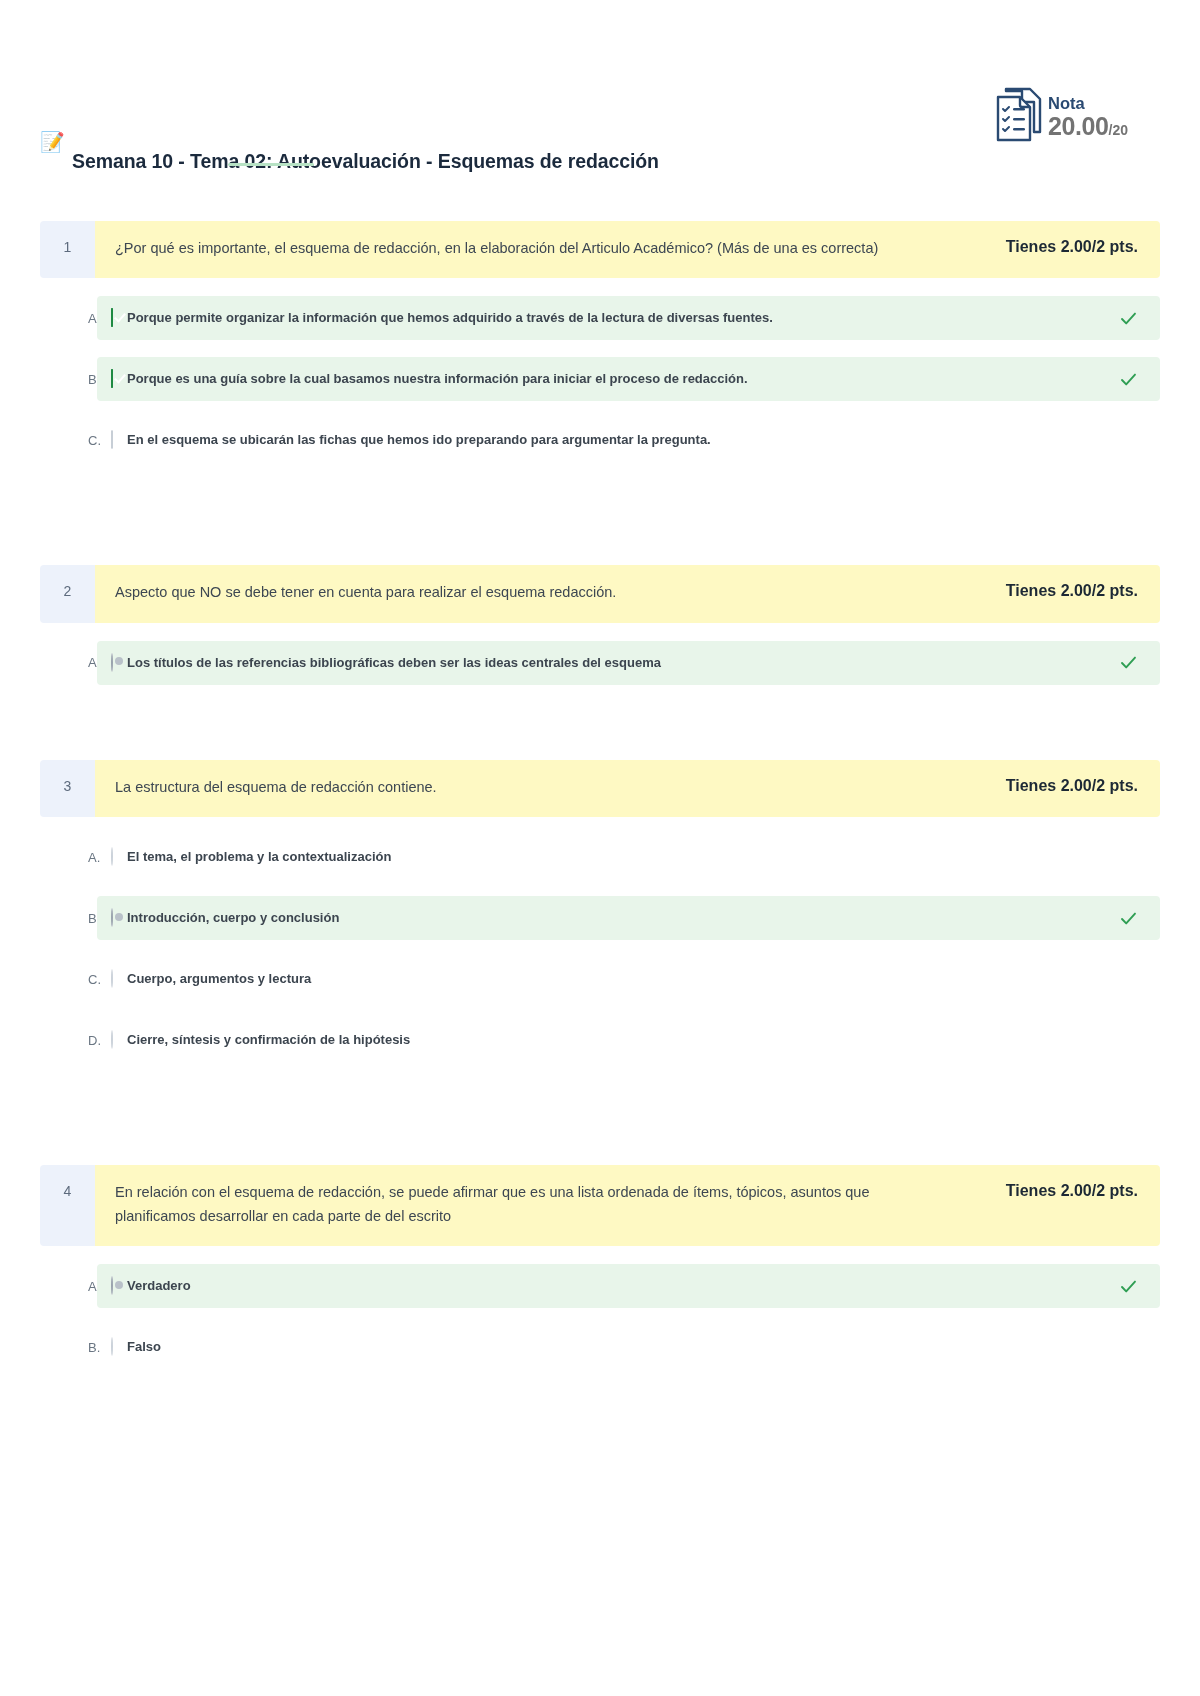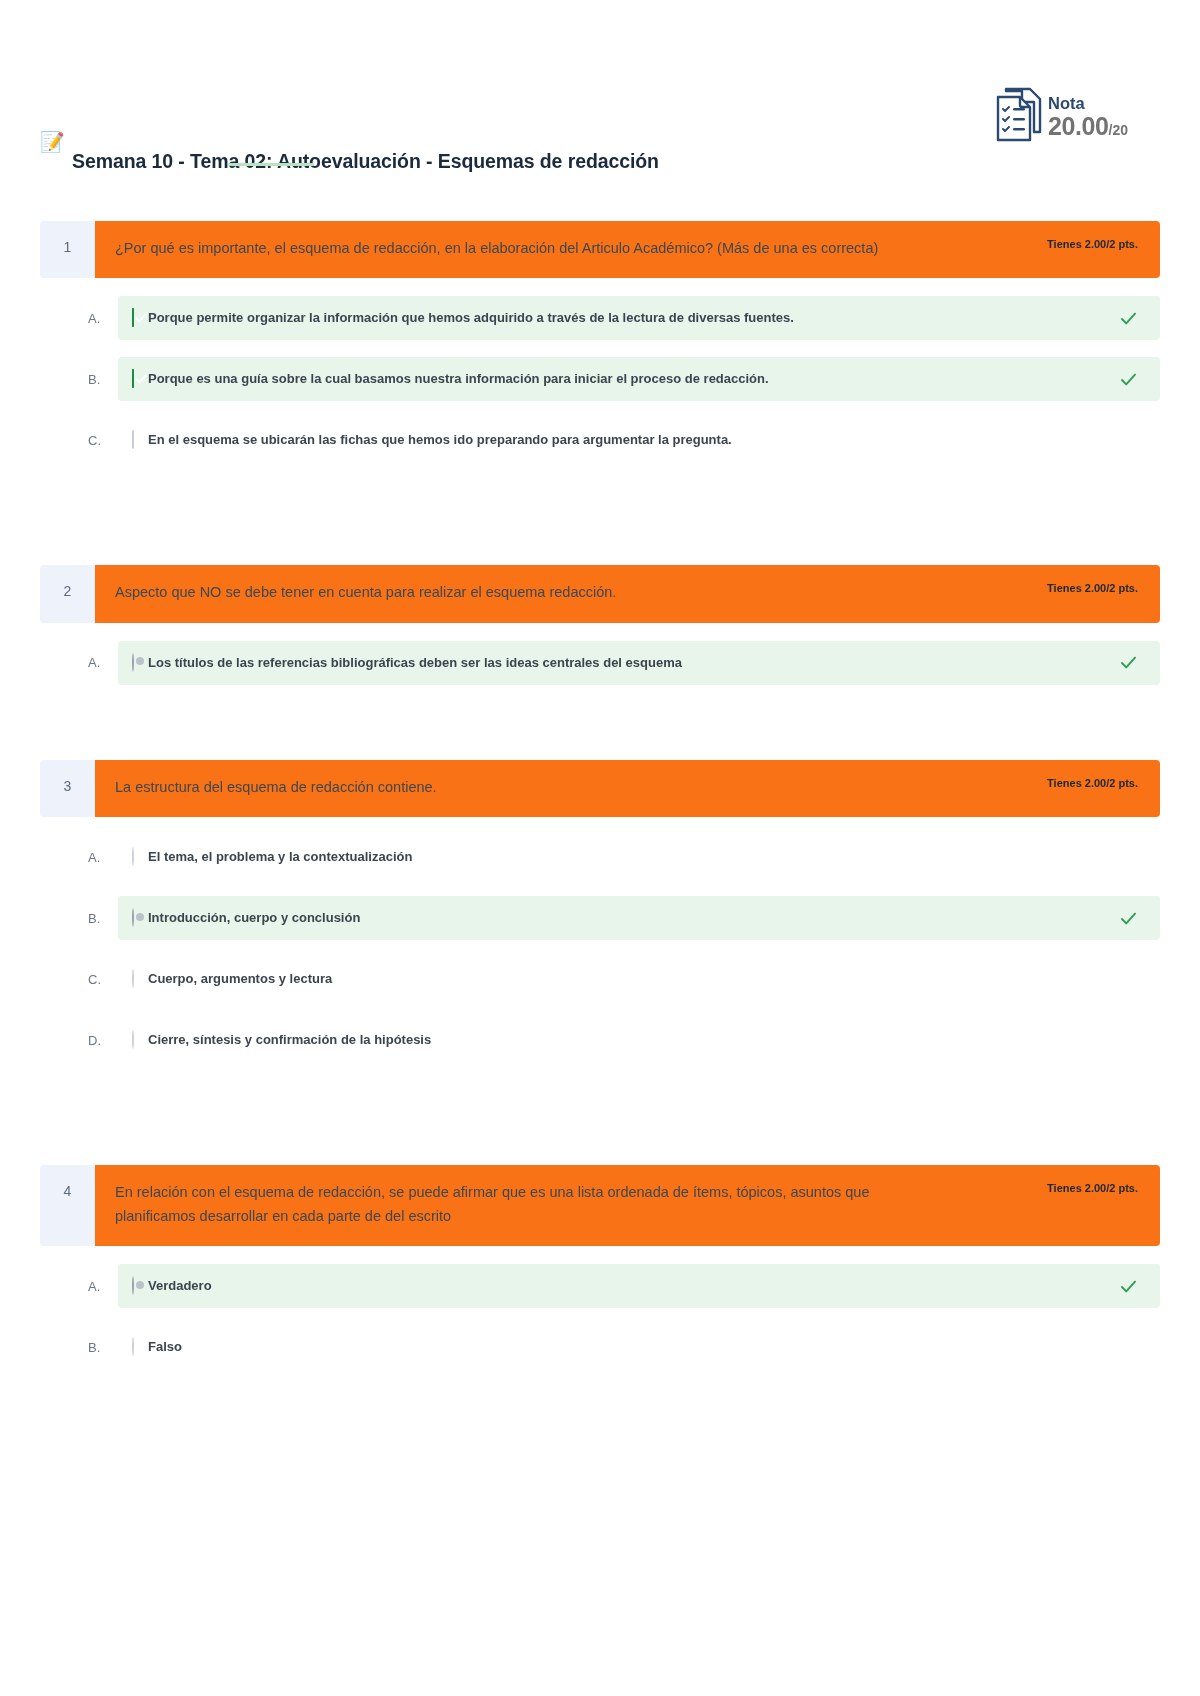--- a/index.html
+++ b/index.html
@@ -104,37 +104,37 @@
     border-radius: 4px 0 0 4px;
     display: flex;
     align-items: flex-start;
     justify-content: center;
     padding-top: 18px;
     font-size: 14px;
     color: #5d6b7d;
   }
   .q-body {
     flex: 1;
-    background: #f97316;
+    background: #fef9c3;
     border-radius: 0 4px 4px 0;
     display: flex;
     align-items: flex-start;
     justify-content: space-between;
     gap: 24px;
     padding: 16px 22px 18px 20px;
     min-height: 54px;
   }
   .q-text {
     font-size: 14.5px;
     line-height: 1.62;
     color: #3d4752;
     max-width: 790px;
   }
   .q-points {
-    font-size: 11px;
+    font-size: 16px;
     font-weight: 700;
     color: #1d2935;
     white-space: nowrap;
     padding-top: 1px;
   }
 
   
   .options { padding-top: 18px; }
   .option-row {
     display: flex;
@@ -151,21 +151,21 @@
     color: #6a7683;
   }
   .opt-main {
     flex: 1;
     display: flex;
     align-items: center;
     justify-content: space-between;
     min-height: 44px;
     padding: 0 22px 0 14px;
     border-radius: 4px;
-    margin-left: 23px;
+    margin-left: 2px;
   }
   .opt-main.correct { background: #e8f5ea; }
   .opt-left {
     display: flex;
     align-items: center;
     gap: 14px;
   }
   .opt-text {
     font-size: 13px;
     font-weight: 600;

